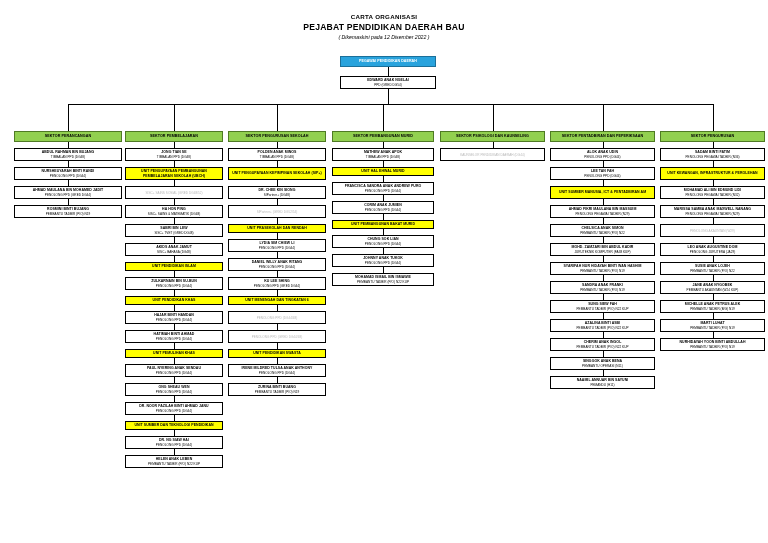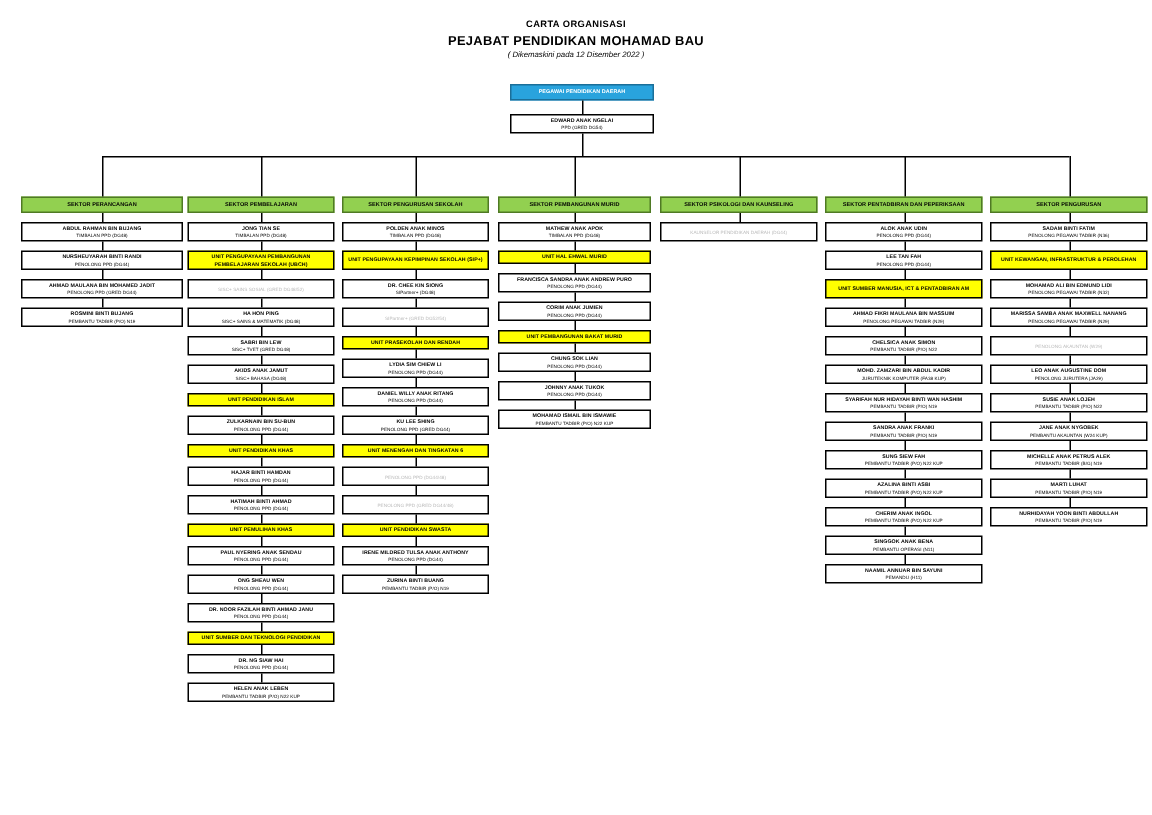--- a/index.html
+++ b/index.html
@@ -36,21 +36,21 @@
   .lnv{width:0.8px;}
   .lnh{height:0.8px;}
 </style>
 </head>
 <body>
 
 <div id="sheet">
 
   <div class="title-block">
     <div class="t1">CARTA ORGANISASI</div>
-    <div class="t2">PEJABAT PENDIDIKAN MOHAMAD BAU</div>
+    <div class="t2">PEJABAT PENDIDIKAN DAERAH BAU</div>
     <div class="t3">( Dikemaskini pada 12 Disember 2022 )</div>
   </div>
 
   <div id="nodes">
       <div class="box blue" style="left: 340px; top: 56px; width: 96px; height: 11px;">
         <div class="nm">PEGAWAI PENDIDIKAN DAERAH</div>
       </div>
       <div class="box" style="left: 340px; top: 76px; width: 96px; height: 13px;">
         <div class="nm">EDWARD ANAK NGELAI</div>
         <div class="ps">PPD (GRED DG54)</div>

